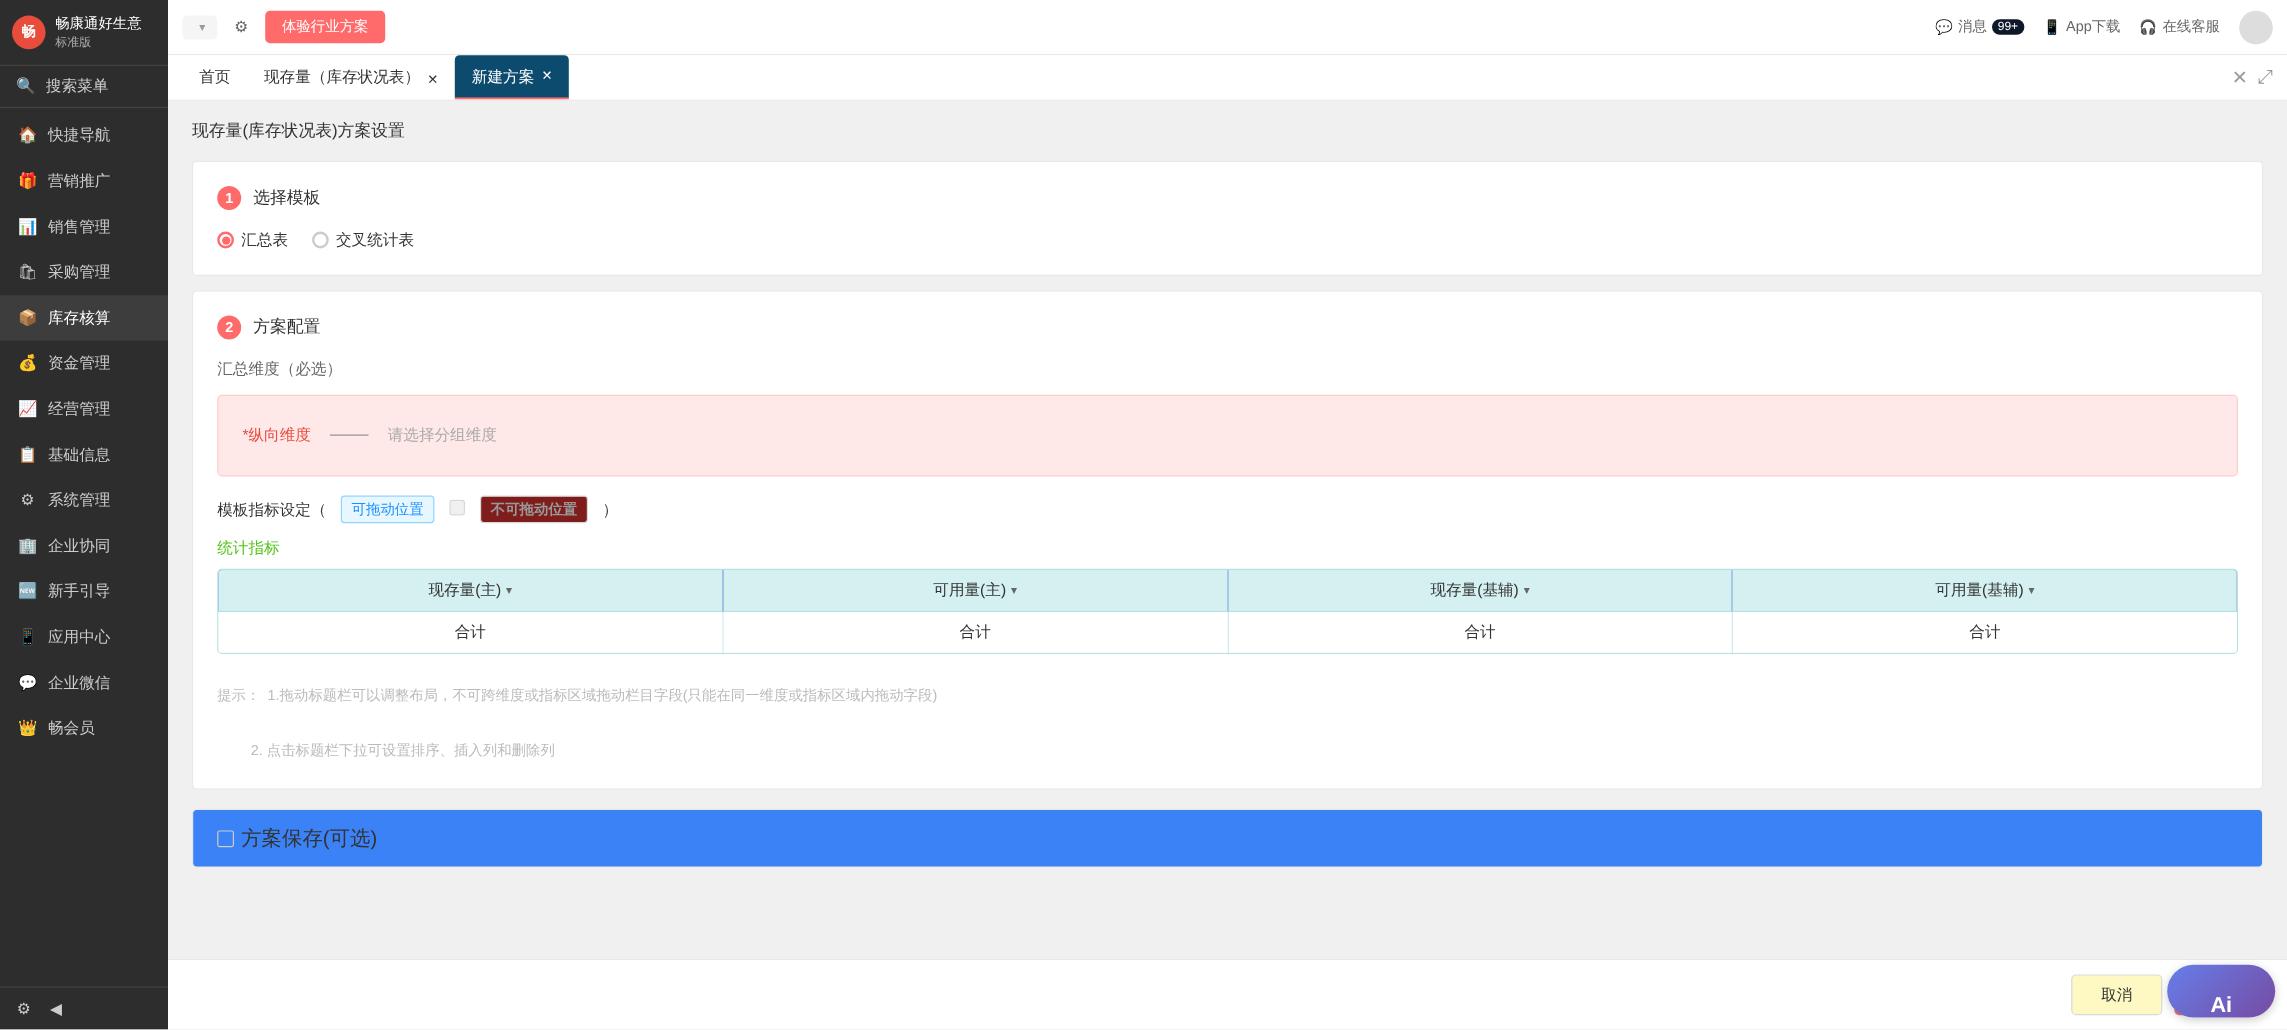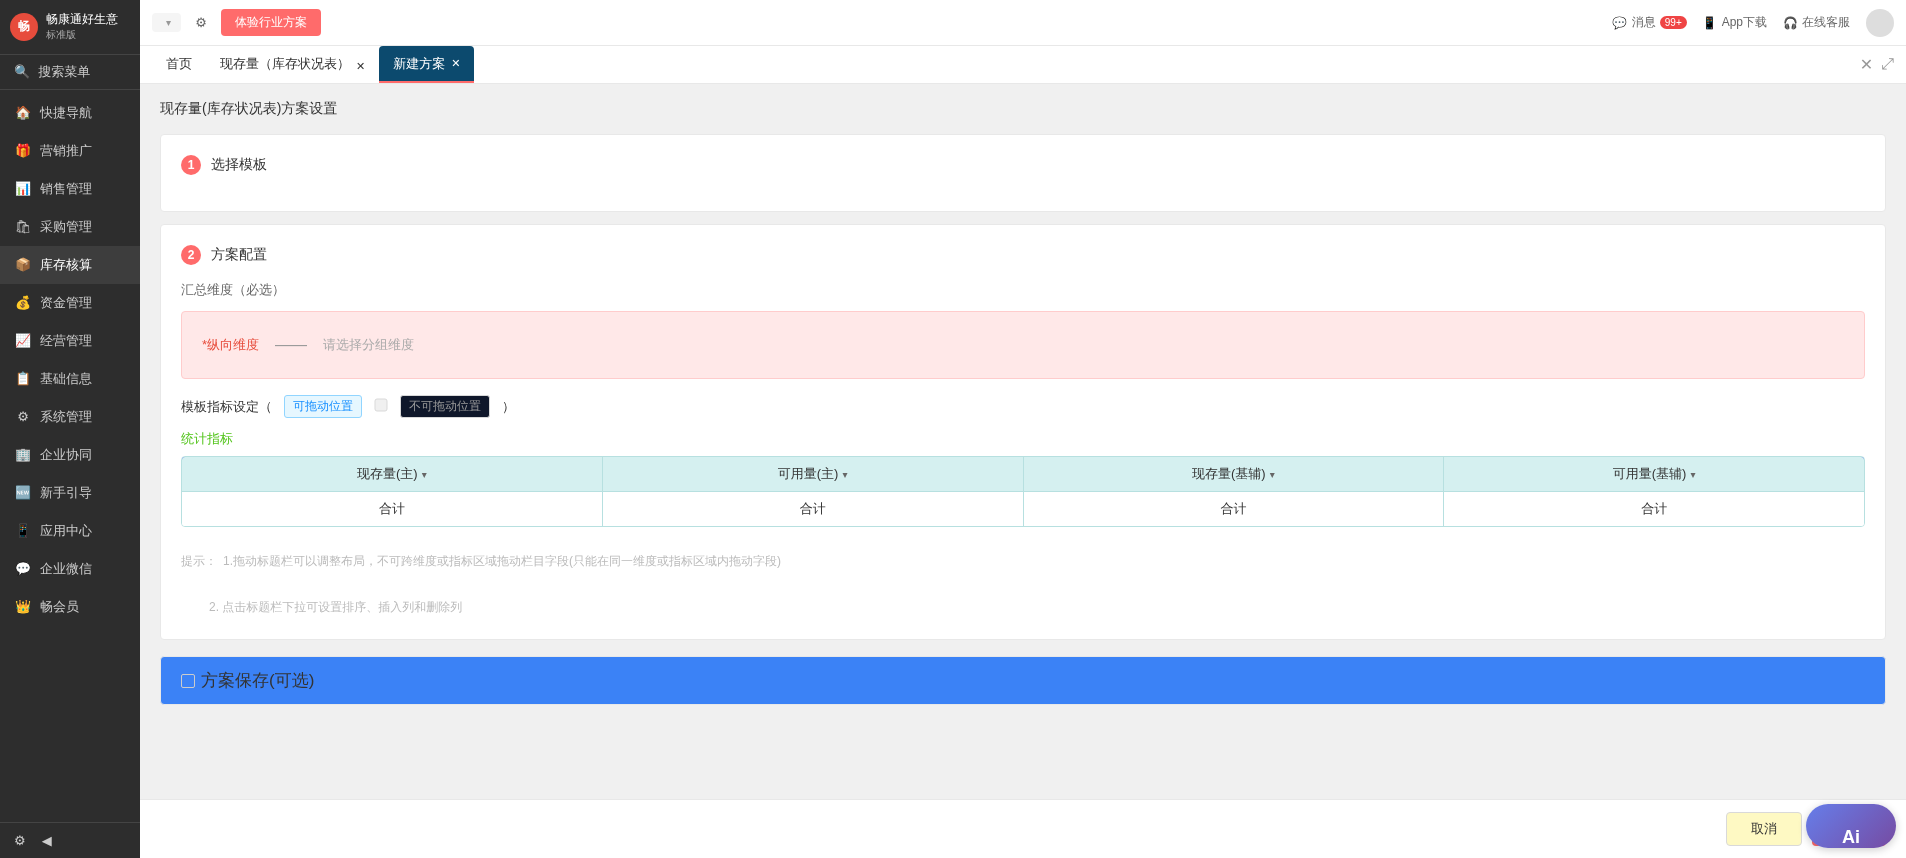--- a/index.html
+++ b/index.html
@@ -108,21 +108,21 @@
     }
     .topbar-right {
       display: flex; align-items: center; gap: 16px;
     }
     .topbar-badge-item {
       display: flex; align-items: center; gap: 4px;
       font-size: 12px; color: #666; cursor: pointer;
       position: relative;
     }
     .badge-red {
-      background: #ef4444;
+      background: #0f172a;
       color: #fff;
       border-radius: 8px;
       font-size: 10px;
       padding: 1px 5px;
     }
     .topbar-avatar {
       width: 28px; height: 28px;
       background: #ddd; border-radius: 50%;
       font-size: 11px; color: #888;
       display: flex; align-items: center; justify-content: center;
@@ -258,23 +258,24 @@
     }
     .indicator-tag {
       display: inline-block;
       background: #e6f7ff;
       border: 1px solid #91d5ff;
       border-radius: 3px;
       padding: 2px 8px;
       font-size: 12px; color: #1890ff;
     }
     .indicator-tag.disabled {
-      background: #0f172a;
+      background: #7f1d1d;
       border-color: #d9d9d9;
       color: #999;
+      font-weight: bold;
     }
 
     
     .stat-section-title {
       font-size: 13px; color: #52c41a; margin-bottom: 8px;
     }
     .stat-table {
       border: 1px solid #b7e0e0;
       border-radius: 4px;
       overflow: hidden;
@@ -497,20 +498,31 @@
     </div>
   </div>
 
   <div class="content">
     <div class="page-title">现存量(库存状况表)方案设置</div>
 
     <div class="section" style="margin-bottom:12px;">
       <div class="section-header">
         <div class="step-badge">1</div>
         <span class="section-title">选择模板</span>
+      </div>
+      <div class="radio-group">
+        <label class="radio-item">
+          <div class="radio-circle checked">
+          </div>
+          <span>汇总表</span>
+        </label>
+        <label class="radio-item">
+          <div class="radio-circle"></div>
+          <span>交叉统计表</span>
+        </label>
       </div>
     </div>
 
     <div class="config-section">
       <div class="section-header">
         <div class="step-badge">2</div>
         <span class="section-title">方案配置</span>
       </div>
 
       <div class="config-label">汇总维度（必选）</div>

